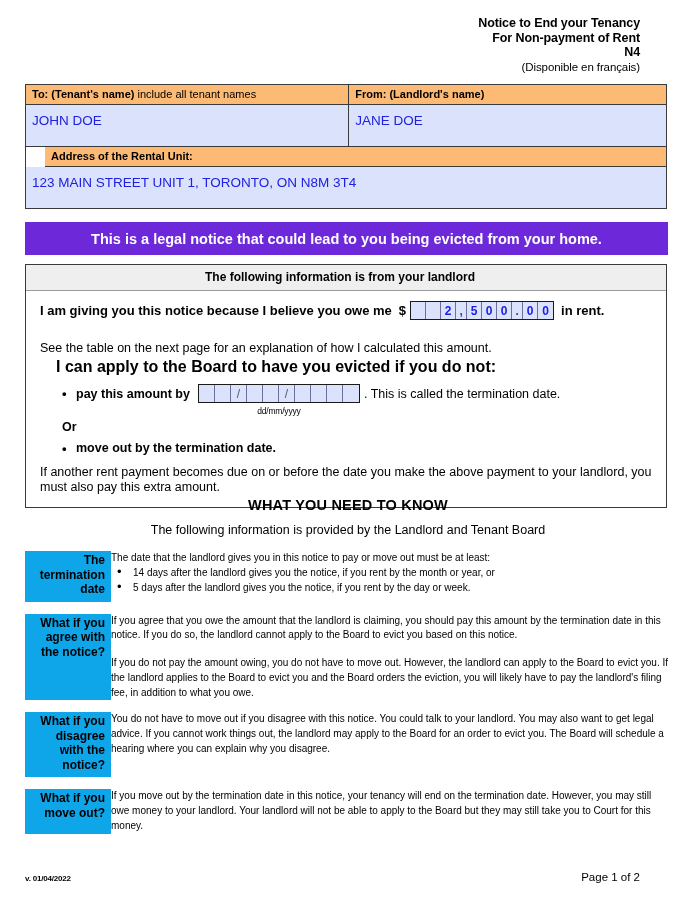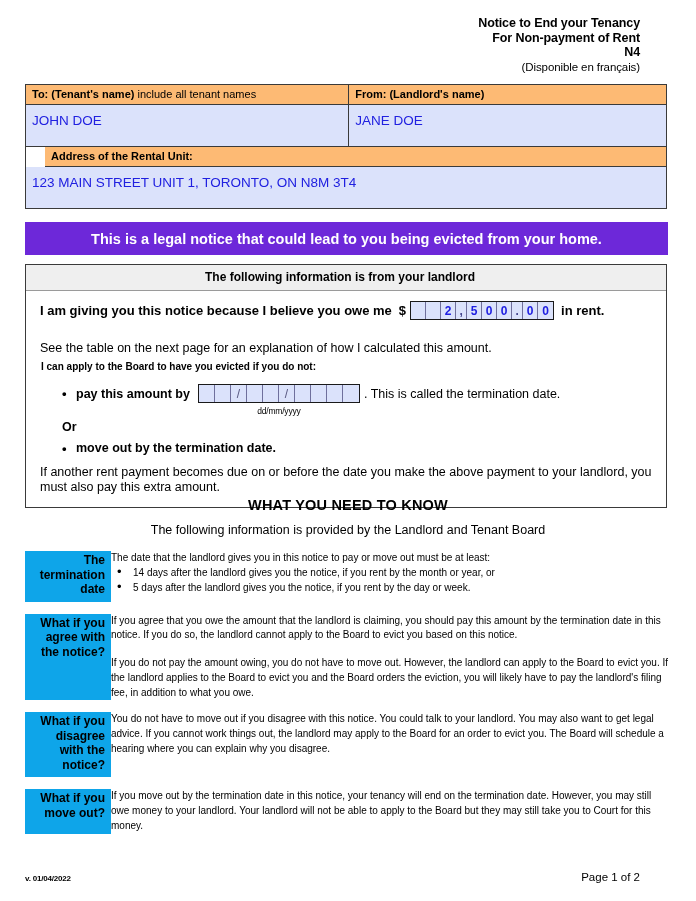--- a/index.html
+++ b/index.html
@@ -119,22 +119,22 @@
     margin-bottom: 20px;
   }
   .line-owe .dollar { margin: 0 4px 0 7px; font-weight: bold; }
   .plain {
     font-weight: normal;
     font-size: 12.5px;
     margin: 1px 0 3px 0;
   }
   .bold-line {
     font-weight: bold;
-    font-size: 10px;
-    margin: 2px 0 0 1px;
+    font-size: 16px;
+    margin: 2px 0 0 16px;
   }
   .bullets { margin: 9px 0 0 0; }
   .bullet-row {
     display: flex;
     align-items: center;
     font-weight: bold;
     font-size: 12.5px;
     margin-left: 22px;
   }
   .bullet-row .dot {

